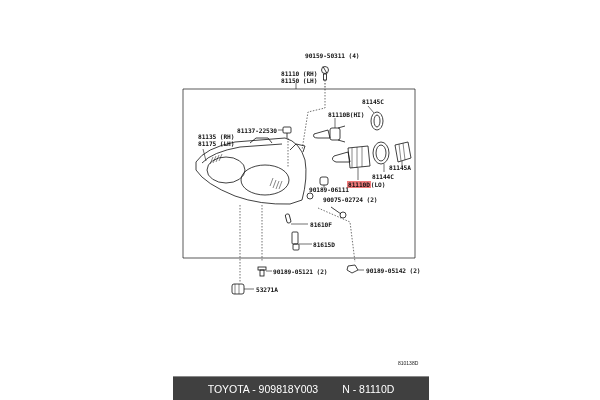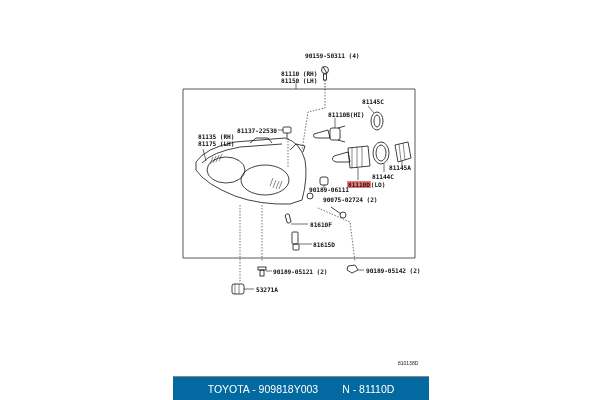--- a/index.html
+++ b/index.html
@@ -1,21 +1,21 @@
 <!DOCTYPE html>
 <html><head>
 <meta charset="utf-8">
 <style>
   html, body { margin:0; padding:0; background:#ffffff; }
   body { width:600px; height:400px; position:relative; overflow:hidden; font-family:"DejaVu Sans Mono", monospace; }
   #diagram { position:absolute; left:0; top:0; width:600px; height:400px; }
   .lbl { position:absolute; font-family:"DejaVu Sans Mono", monospace; font-size:6.2px; font-weight:bold; color:#111; white-space:nowrap; line-height:7px; letter-spacing:-0.1px; }
   .hl { background:#f07a7a; color:#111; padding:0 1px; }
   .ref { position:absolute; left:398px; top:360px; font-family:"Liberation Sans", sans-serif; font-size:5px; color:#222; }
-  .footer { position:absolute; left:173px; top:376px; width:256px; height:24px; background:#0369a1; color:#ffffff; font-family:"Liberation Sans", sans-serif; font-size:10.5px; display:flex; align-items:center; justify-content:center; gap:24px; border-top:1px solid #888; }
+  .footer { position:absolute; left:173px; top:376px; width:256px; height:24px; background:#404040; color:#ffffff; font-family:"Liberation Sans", sans-serif; font-size:10.5px; display:flex; align-items:center; justify-content:center; gap:24px; border-top:1px solid #888; }
 </style>
 </head>
 <body>
 
 <svg id="diagram" viewBox="0 0 600 400" xmlns="http://www.w3.org/2000/svg" fill="none" stroke="#111" stroke-width="0.8">
 
   <g>
     <polyline points="183,89 415,89 415,258 183,258 183,89" stroke-width="0.7"></polyline>
   </g>
 

